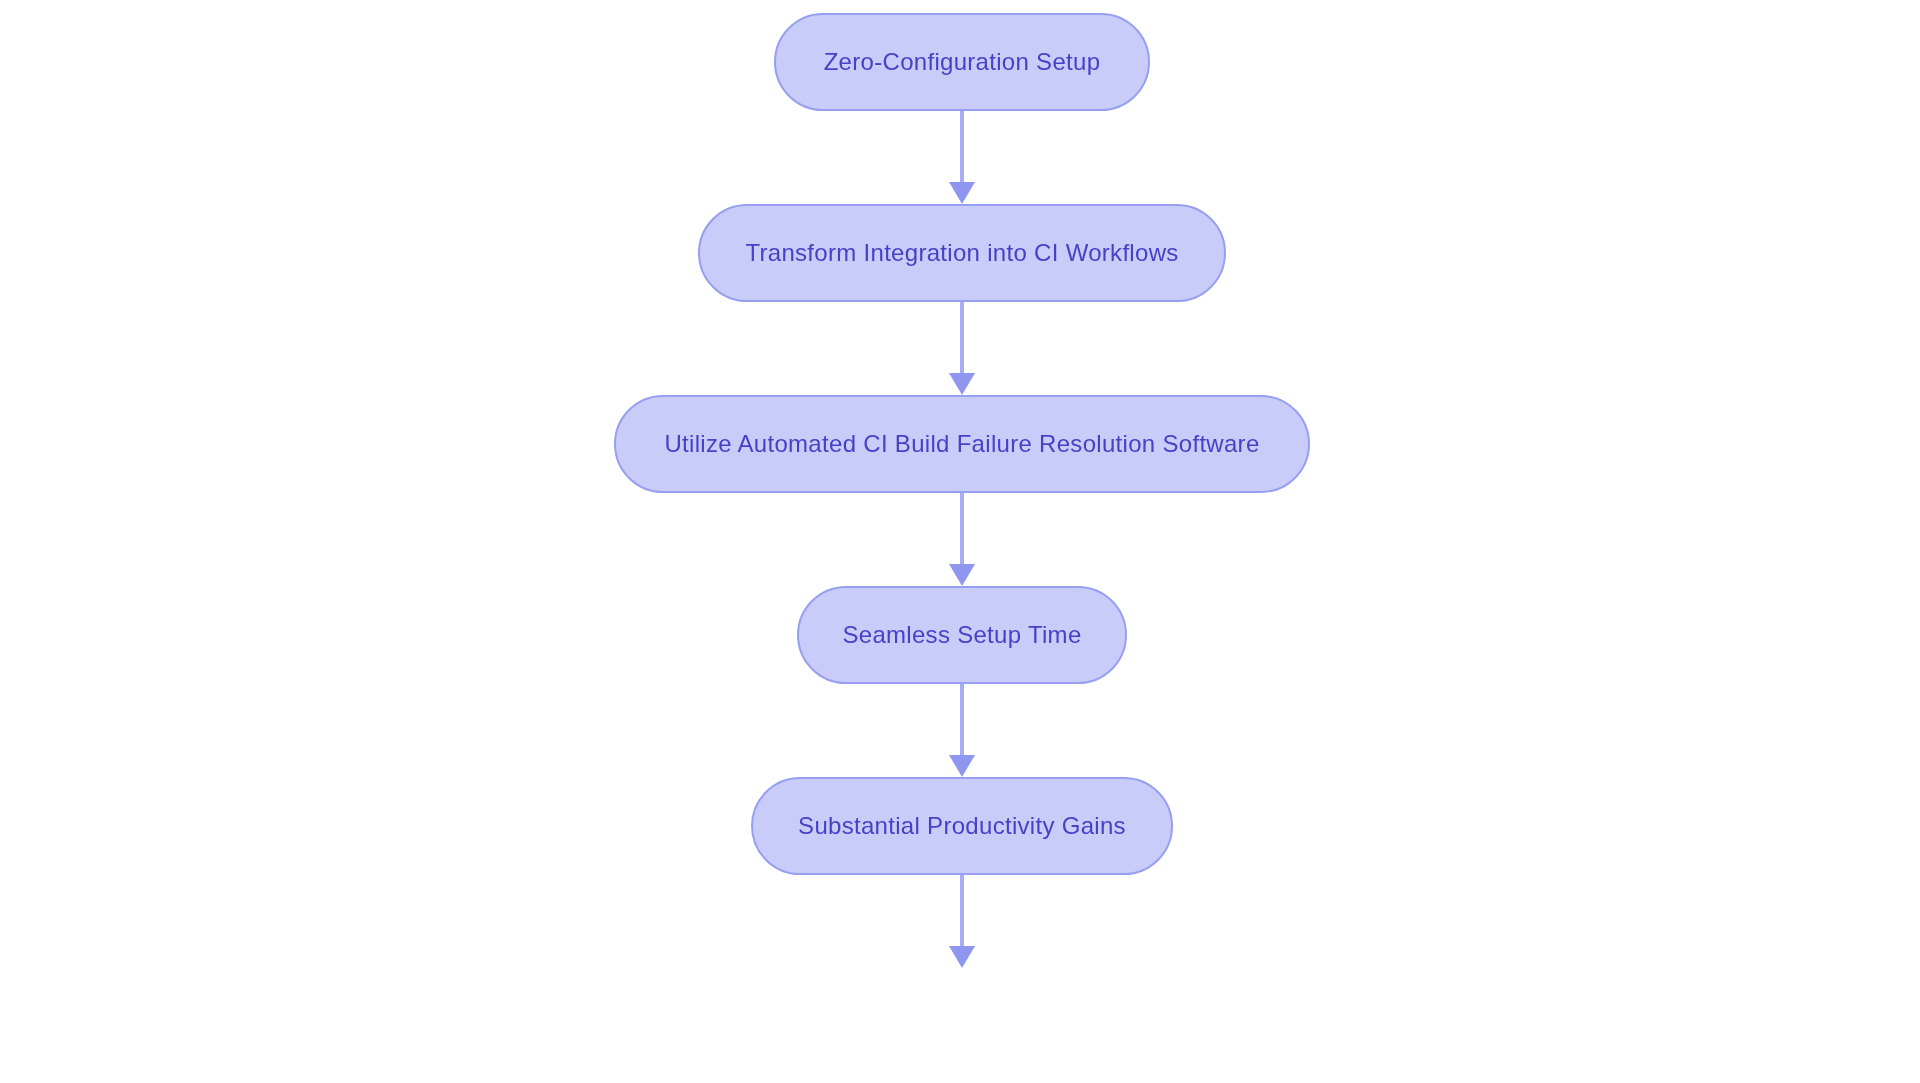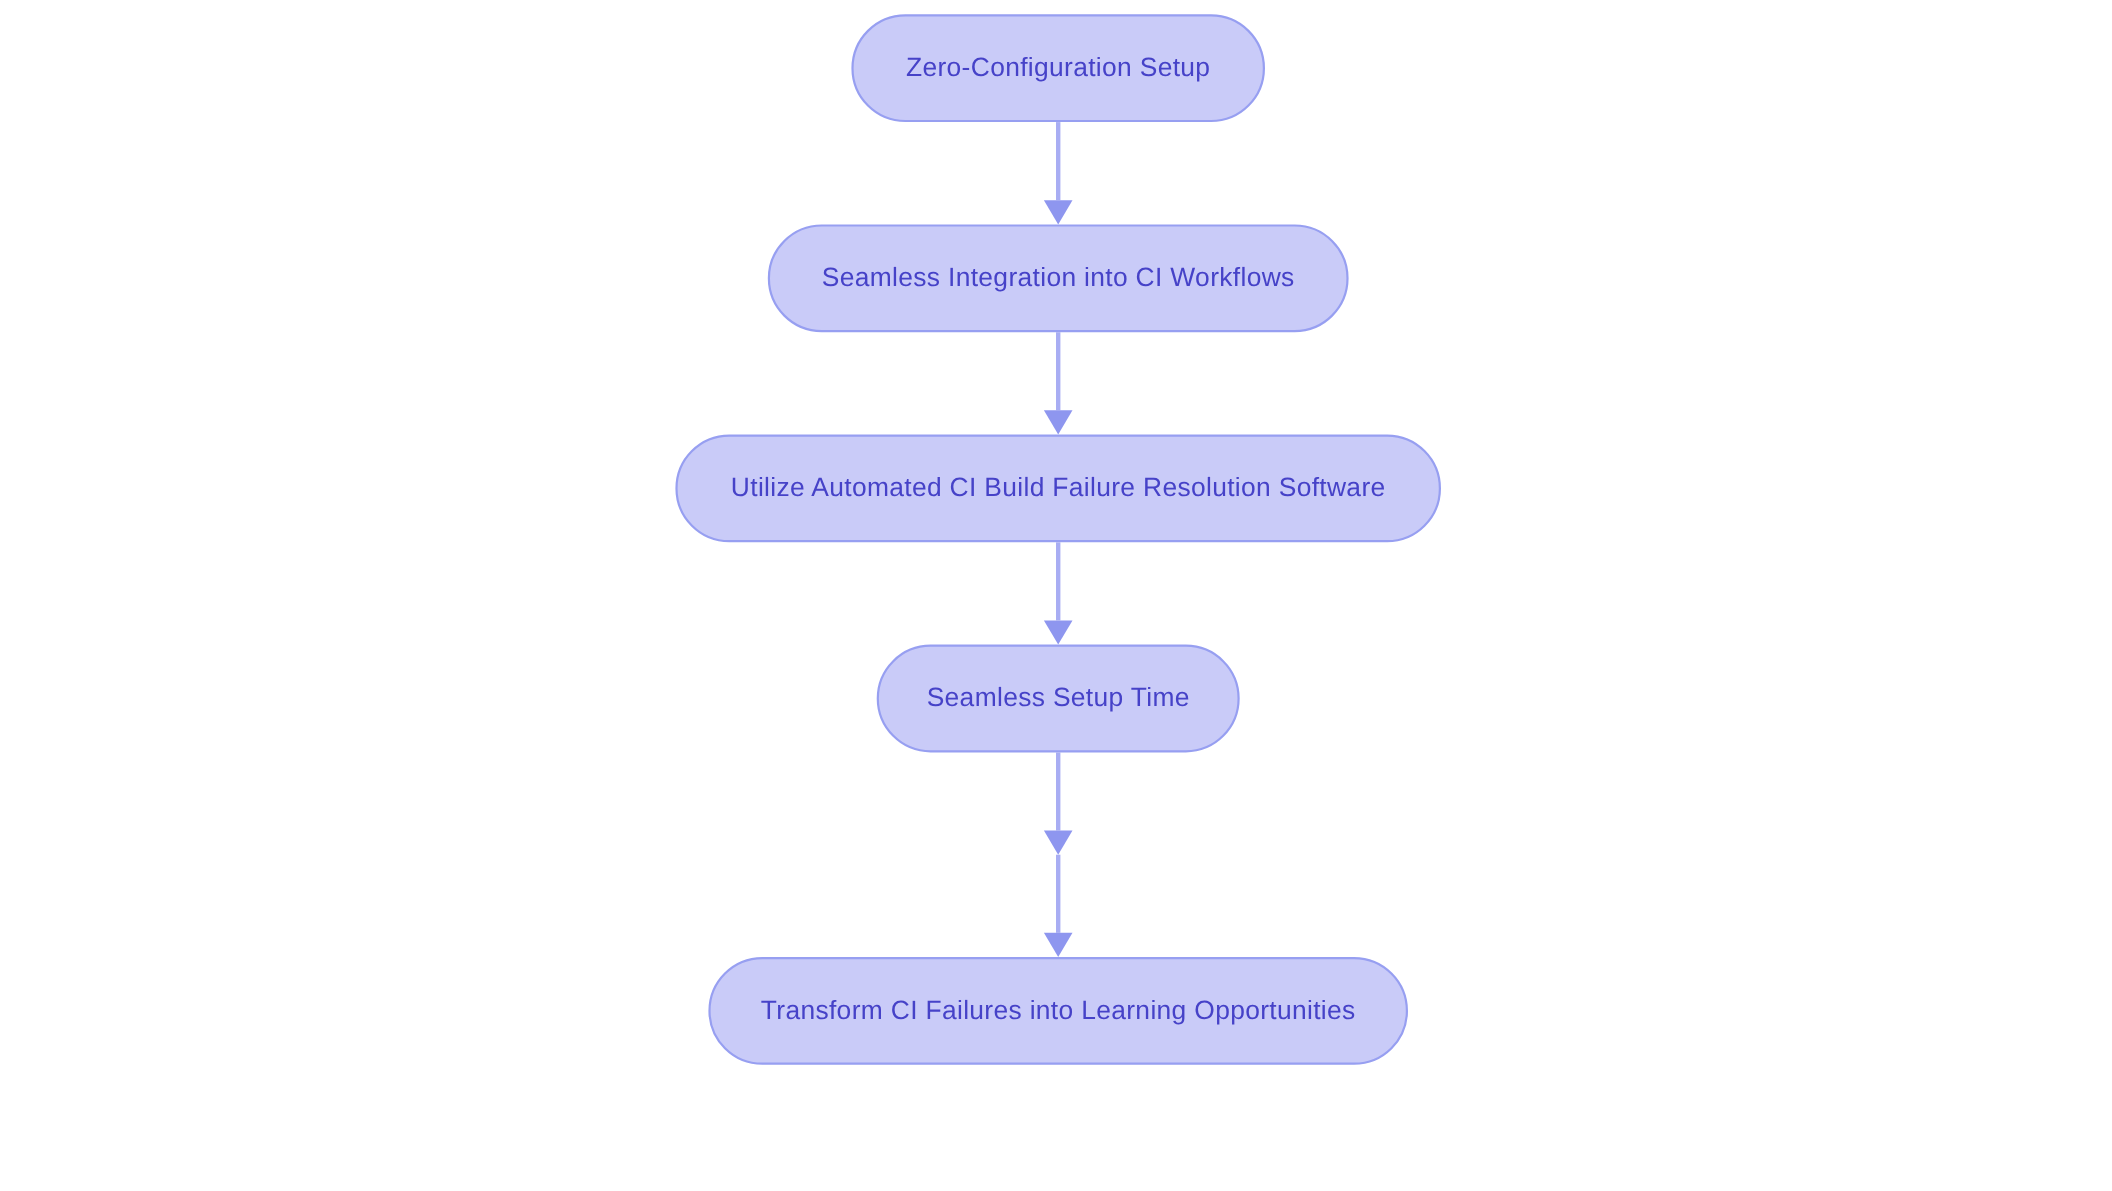--- a/index.html
+++ b/index.html
@@ -77,21 +77,21 @@
   <div class="node n1">
     <span>Zero-Configuration Setup</span>
   </div>
 
   <div class="arrow">
     <div class="stem"></div>
     <div class="head"></div>
   </div>
 
   <div class="node n2">
-    <span>Seamless Integration into CI Workflows</span>
+    <span>Transform Integration into CI Workflows</span>
   </div>
 
   <div class="arrow">
     <div class="stem"></div>
     <div class="head"></div>
   </div>
 
   <div class="node n3">
     <span>Utilize Automated CI Build Failure Resolution Software</span>
   </div>
@@ -103,23 +103,23 @@
 
   <div class="node n4">
     <span>Seamless Setup Time</span>
   </div>
 
   <div class="arrow">
     <div class="stem"></div>
     <div class="head"></div>
   </div>
 
+  <div class="node n5">
+    <span>Substantial Productivity Gains</span>
+  </div>
 
   <div class="arrow">
     <div class="stem"></div>
     <div class="head"></div>
   </div>
 
-  <div class="node n6">
-    <span>Transform CI Failures into Learning Opportunities</span>
-  </div>
 
 </div>
 
 </body></html>

